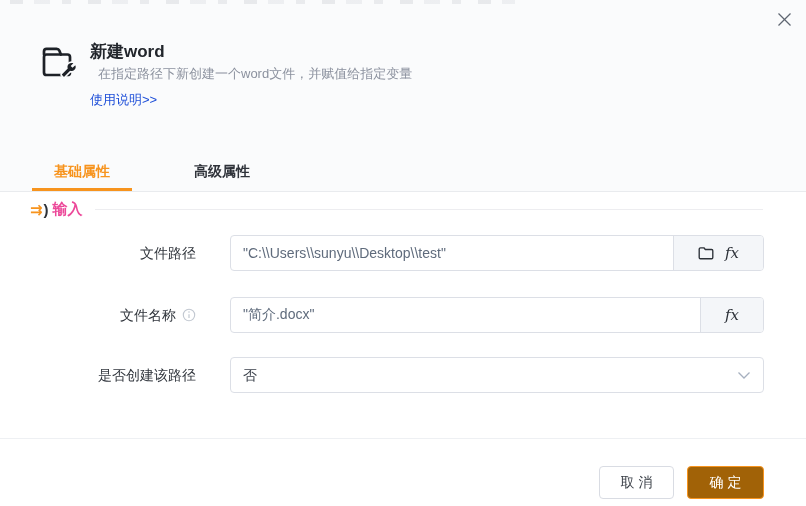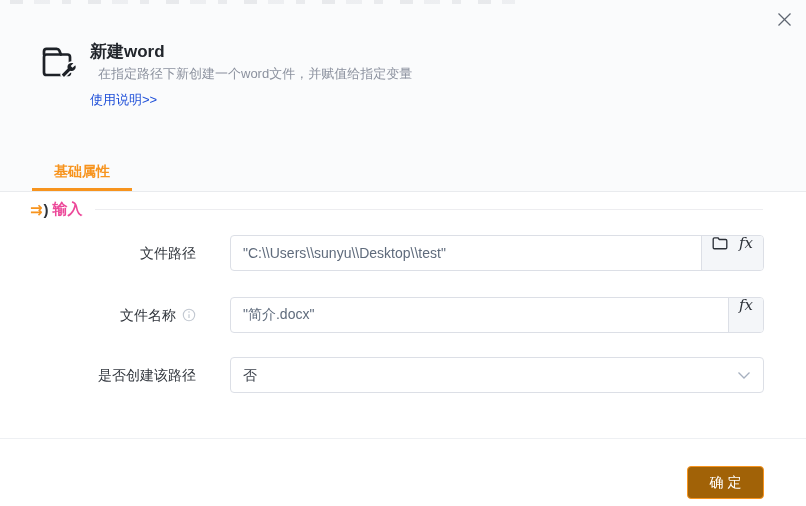--- a/index.html
+++ b/index.html
@@ -69,21 +69,21 @@
     border:1px solid #dcdfe6; border-radius:4px;
     display:flex; align-items:stretch; overflow:hidden; position:relative;
   }
   .ctl input {
     flex:1; border:none; outline:none; background:transparent;
     padding:0 12px; font-size:14px; color:#5f6b7c;
     font-family:"Liberation Sans","DejaVu Sans",sans-serif;
   }
   .suffix {
     background:#f4f6f9; border-left:1px solid #dcdfe6;
-    display:flex; padding:0 10px; gap:11px;
+    display:flex; align-items:center; padding:0 24px; gap:11px;
   }
   .fx {
     font-family:"DejaVu Serif","Liberation Serif",serif;
     font-style:italic; font-size:15px; color:#2c3138; cursor:pointer; line-height:1;
   }
   .select-value { flex:1; padding:0 12px; font-size:14px; color:#3a404a; line-height:34px; }
   .chev { display:flex; align-items:center; padding-right:12px; }
 
   
   .footer-sep { position:absolute; left:0; top:438px; width:806px; height:1px; background:#eef0f3; }
@@ -120,20 +120,21 @@
         </g>
       </g>
     </svg>
 
     <div class="hd-title">新建word</div>
     <div class="hd-desc">在指定路径下新创建一个word文件，并赋值给指定变量</div>
     <a class="hd-link">使用说明&gt;&gt;</a>
 
     <div class="tabs">
       <div class="tab active">基础属性</div>
+      <div class="tab">高级属性</div>
     </div>
   </div>
 
   <div class="section-hd">
     <span class="section-arrows">⇉</span>
     <span class="section-paren">)</span>
     <span class="section-title">输入</span>
     <span class="section-line"></span>
   </div>
 
@@ -176,16 +177,17 @@
       <span class="chev">
         <svg width="14" height="9" viewBox="0 0 14 9">
           <polyline points="1.5,1.5 7,7 12.5,1.5" fill="none" stroke="#a6b0bf" stroke-width="1.3"></polyline>
         </svg>
       </span>
     </div>
   </div>
 
   <div class="footer-sep"></div>
   <div class="footer">
+    <button class="btn btn-cancel">取 消</button>
     <button class="btn btn-confirm">确 定</button>
   </div>
 
 </div>
 
 </body></html>

